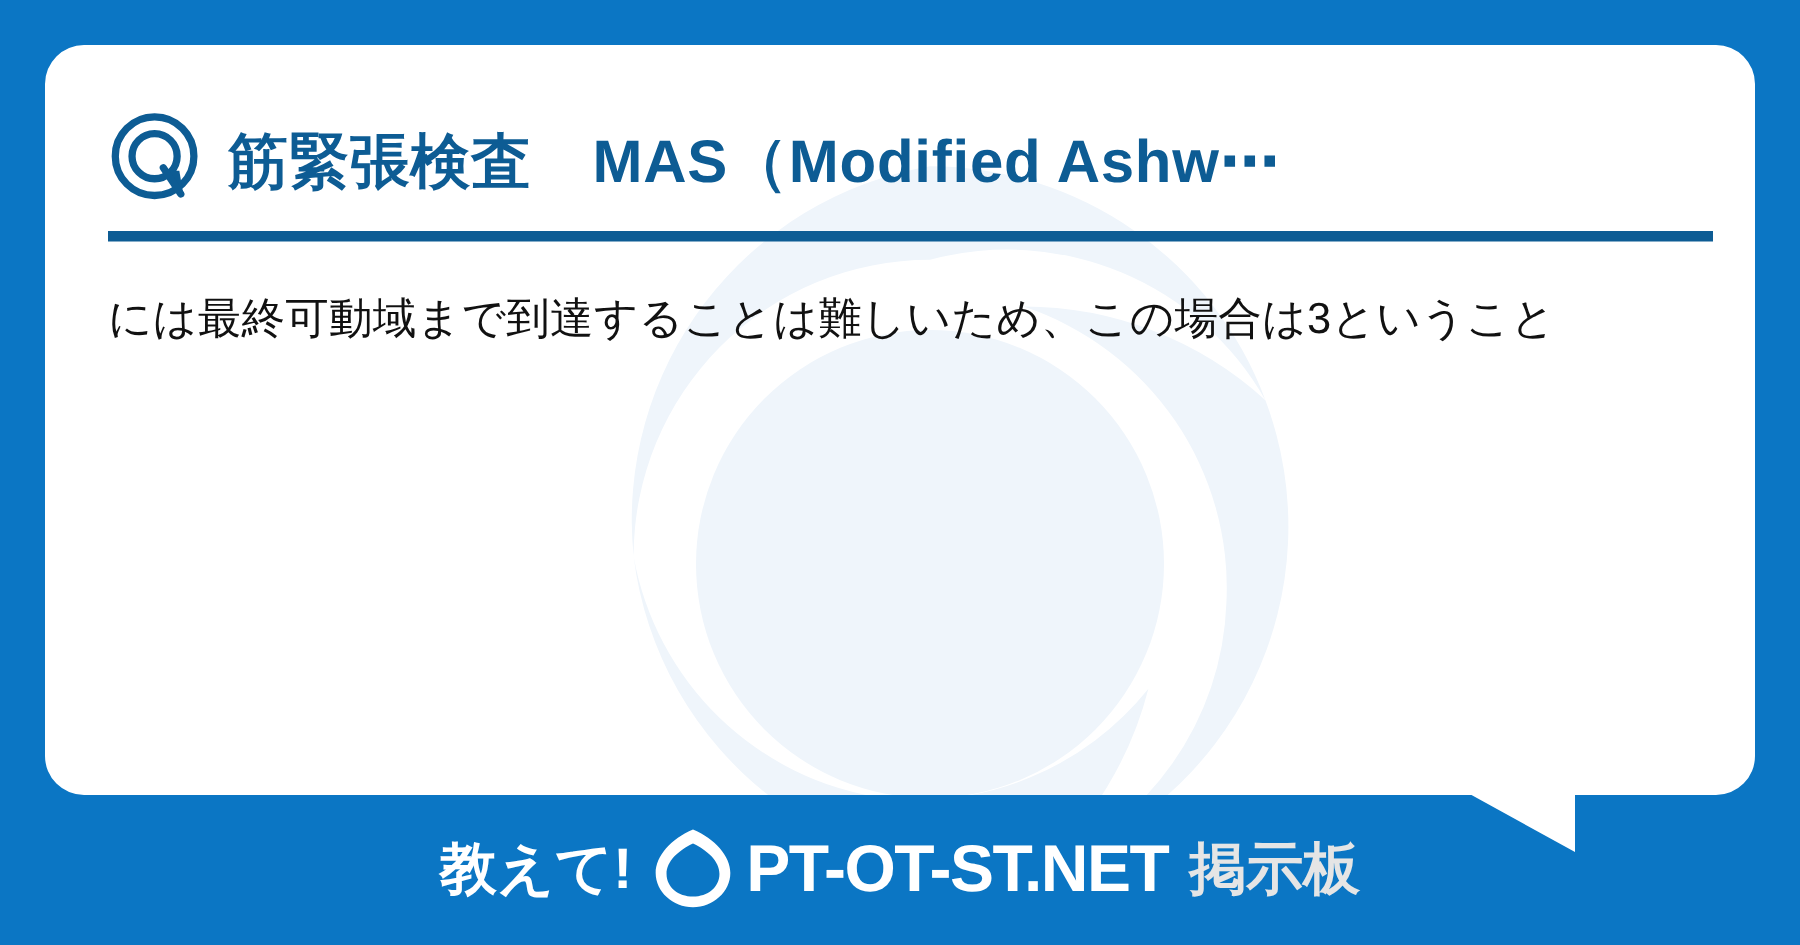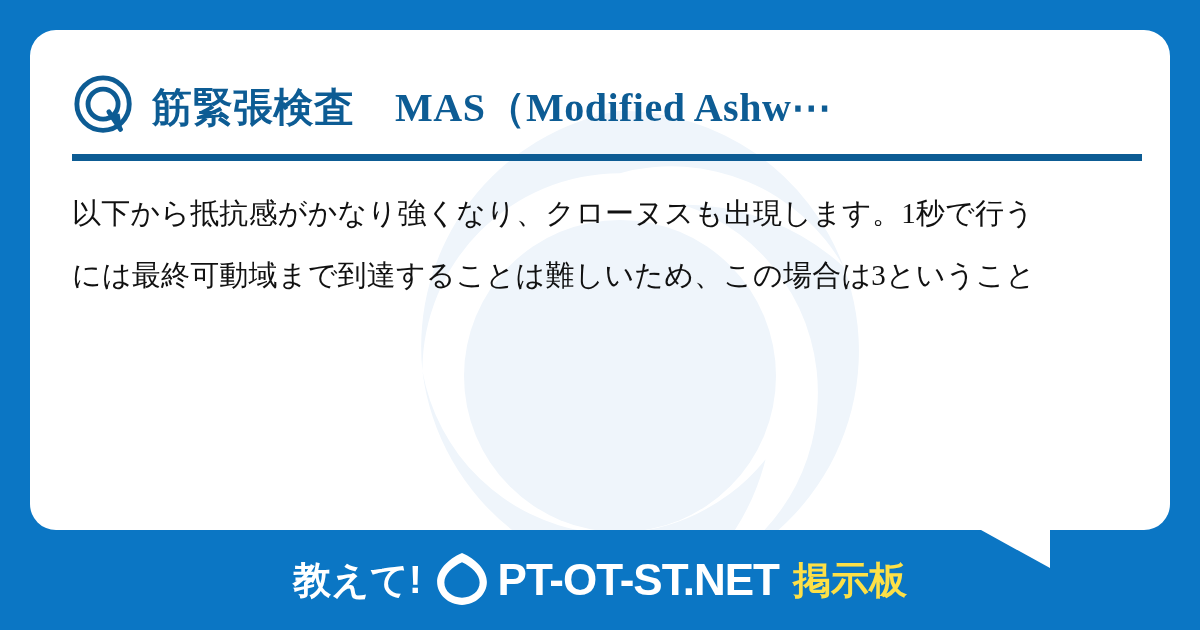--- a/index.html
+++ b/index.html
@@ -35,21 +35,20 @@
     top: 0;
     display: block;
   }
   #card-content {
     position: absolute;
     left: 30px;
     top: 30px;
     width: 1144px;
     height: 500px;
     overflow: hidden;
-    font-family: Liberation Serif, serif;
   }
 
   
   #watermark {
     position: absolute;
     left: 330px;
     top: 60px;
     width: 520px;
     height: 520px;
     opacity: 1;
@@ -134,21 +133,21 @@
   #footer-brand {
     color: #ffffff;
     font-size: 44px;
     font-weight: 700;
     letter-spacing: -1px;
     line-height: 1;
     margin-left: -4px;
     text-align: right;
   }
   #footer-suffix {
-    color: #fde047;
+    color: #e5e5e5;
     font-size: 38px;
     font-weight: 700;
     line-height: 1;
     margin-left: 0;
   }
 </style>
 </head>
 <body>
 
 <div id="stage">
@@ -198,21 +197,20 @@
           <circle cx="32" cy="30" r="15.5" fill="none" stroke="#0d5c94" stroke-width="5"></circle>
           <path d="M40 40 L52 58 L49 40 Z" fill="#0d5c94"></path>
           <path d="M38 38 L50 56" stroke="#0d5c94" stroke-width="5" stroke-linecap="round"></path>
         </svg>
         <div id="title">筋緊張検査　MAS（Modified Ashw⋯</div>
       </div>
 
       <div id="divider"></div>
 
       <div id="body-text">
-        <span class="ln">以下から抵抗感がかなり強くなり、クローヌスも出現します。1秒で行う</span>
         <span class="ln">には最終可動域まで到達することは難しいため、この場合は3ということ</span>
       </div>
     </div>
   </div>
 
   <div id="footer">
     <span id="footer-pre">教えて!</span>
 
     <svg id="footer-logo" viewBox="0 0 100 108">
       <g fill="#ffffff">

